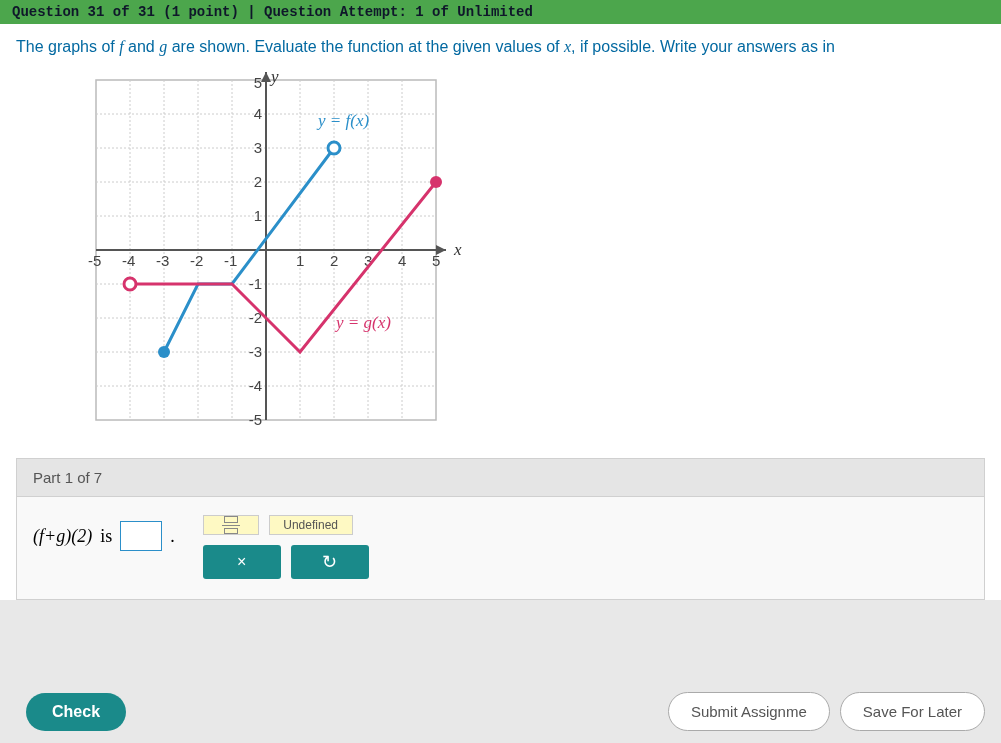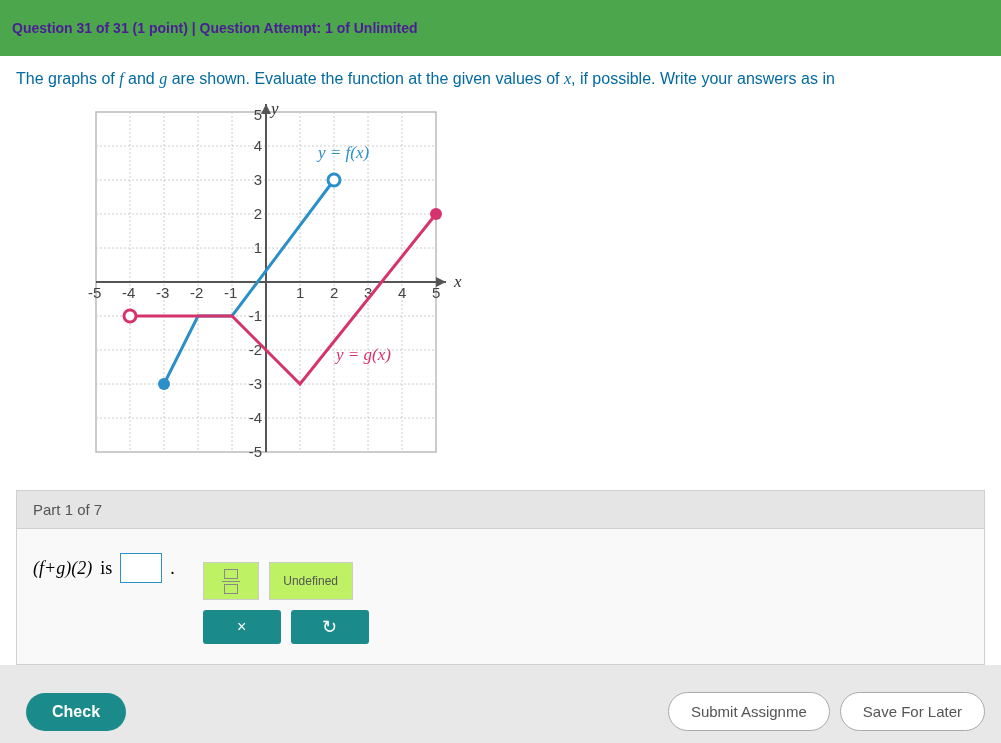--- a/index.html
+++ b/index.html
@@ -1,17 +1,17 @@
 <!DOCTYPE html>
 <html><head>
 <meta charset="utf-8">
 <style>
 * { box-sizing: border-box; margin: 0; padding: 0; }
 body { font-family: Arial, sans-serif; background: #e8e8e8; width: 1001px; height: 743px; overflow: hidden; position: relative; }
-.top-bar { background: #4ca64c; color: #4c1d95; padding: 20px 12px; font-size: 14px; font-weight: bold; }
+.top-bar { background: #4ca64c; color: #0f172a; padding: 4px 12px; font-size: 14px; font-weight: bold; font-family: Liberation Mono, monospace; }
 .content { background: #fff; padding: 12px 16px 0 16px; }
 .prompt { font-size: 16px; line-height: 1.4; color: #0369a1; }
 .prompt .mi { font-style: italic; font-family: 'Times New Roman', serif; }
 .graph-wrap { display: flex; justify-content: flex-start; margin: 12px 0 8px 60px; }
 svg.graph { width: 400px; height: 380px; }
 .grid-line { stroke: #ccc; stroke-dasharray: 2 2; stroke-width: 1; }
 .axis { stroke: #555; stroke-width: 2; }
 .tick-label { font: 15px Arial; fill: #444; }
 .axis-label { font: italic 17px 'Times New Roman'; fill: #333; }
 .f-line { stroke: #2b8fc9; stroke-width: 3; fill: none; }
@@ -22,21 +22,21 @@
 .closed-g { fill: #d6336c; }
 .fn-label-f { font: italic 17px 'Times New Roman'; fill: #2b8fc9; }
 .fn-label-g { font: italic 17px 'Times New Roman'; fill: #d6336c; }
 
 .part-header { background: #e5e5e5; border: 1px solid #d0d0d0; padding: 10px 16px; font-size: 15px; color: #555; margin-top: 8px; }
 .answer-row { background: #f9f9f9; border-left:1px solid #d0d0d0; border-right:1px solid #d0d0d0; border-bottom:1px solid #d0d0d0; padding: 18px 16px 10px 16px; display:flex; align-items:flex-start; gap: 28px; }
 .expr { font-size: 18px; font-family: 'Times New Roman', serif; display:flex; align-items:center; gap:8px; padding-top:6px;}
 .ansbox { display:inline-block; width:42px; height:30px; border:1px solid #2b8fc9; background:#fff; }
 .palette { display:inline-block; }
 .pal-row { display:flex; gap:10px; margin-bottom:10px; }
-.pal-btn { background:#bef264; border:1px solid #ccc; width:56px; height:38px; display:flex; align-items:center; justify-content:center; font-size:12px; color:#555; cursor:pointer;margin-top:15px; }
+.pal-btn { background:#fef9c3; border:1px solid #ccc; width:56px; height:20px; display:flex; align-items:center; justify-content:center; font-size:12px; color:#555; cursor:pointer; }
 .pal-frac { flex-direction:column; font-size:10px; line-height:1;}
 .pal-frac .t, .pal-frac .b { width:14px; height:10px; border:1px solid #888; }
 .pal-frac .bar { width:18px; height:1px; background:#888; margin: 2px 0;}
 .act-btn { background:#1a8a8a; color:#fff; width:78px; height:34px; border:none; border-radius:3px; font-size:16px; display:flex; align-items:center; justify-content:center; cursor:pointer;}
 .act-btn.reset { font-size:18px;}
 
 .bottom-bar { position:absolute; left:10px; right:0; bottom:12px; padding: 0 16px; display:flex; align-items:center; }
 .check { background:#1a8a8a; color:#fff; border:none; border-radius:20px; padding:10px 26px; font-size:16px; font-weight:bold; cursor:pointer;}
 .spacer { flex:1; }
 .secondary { background:#fff; color:#555; border:1px solid #aaa; border-radius:20px; padding:10px 22px; font-size:15px; margin-left:10px; cursor:pointer;}

